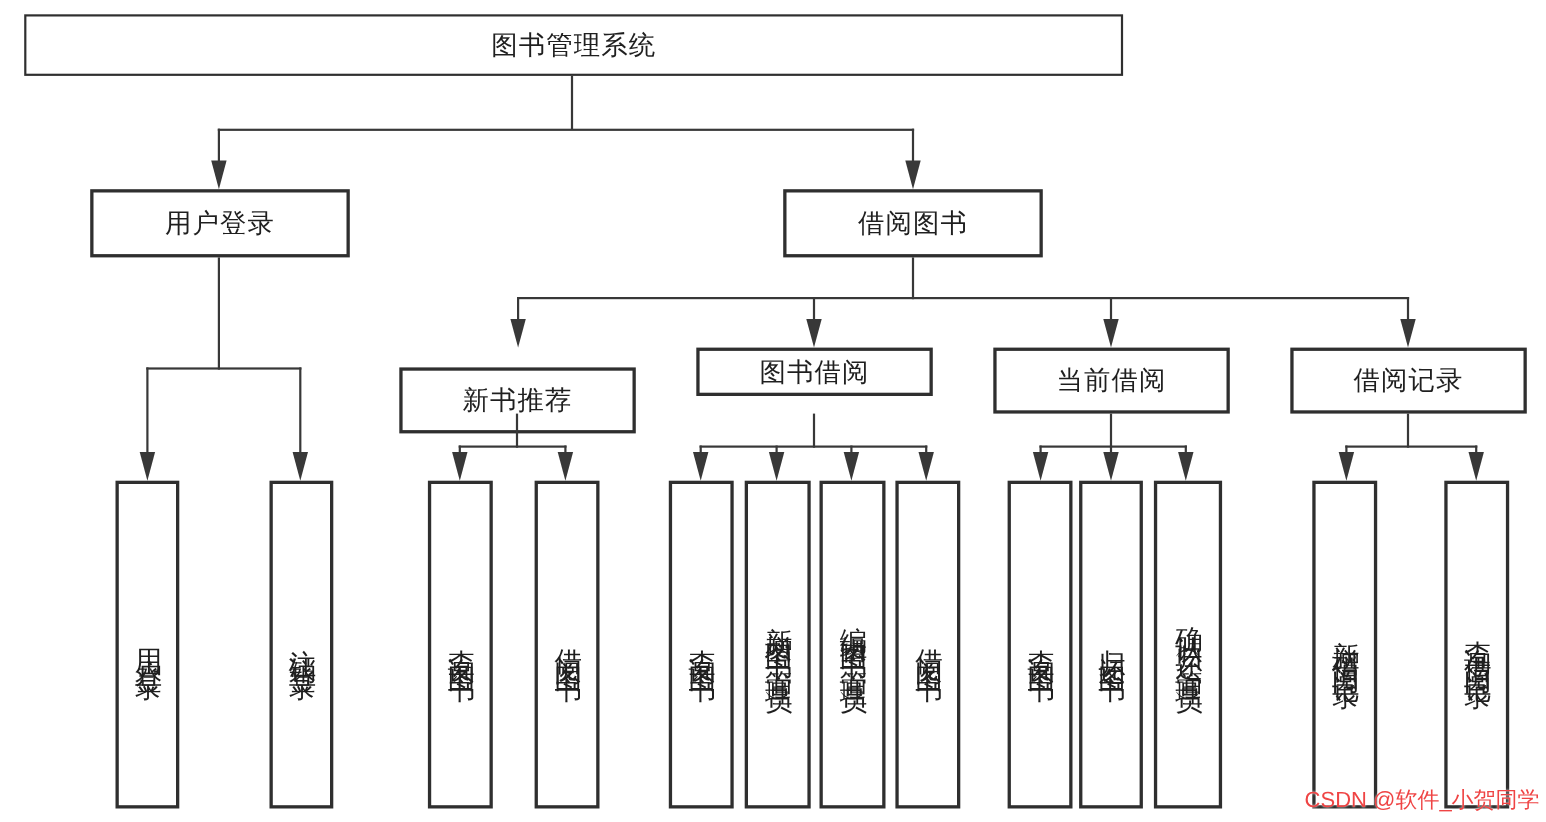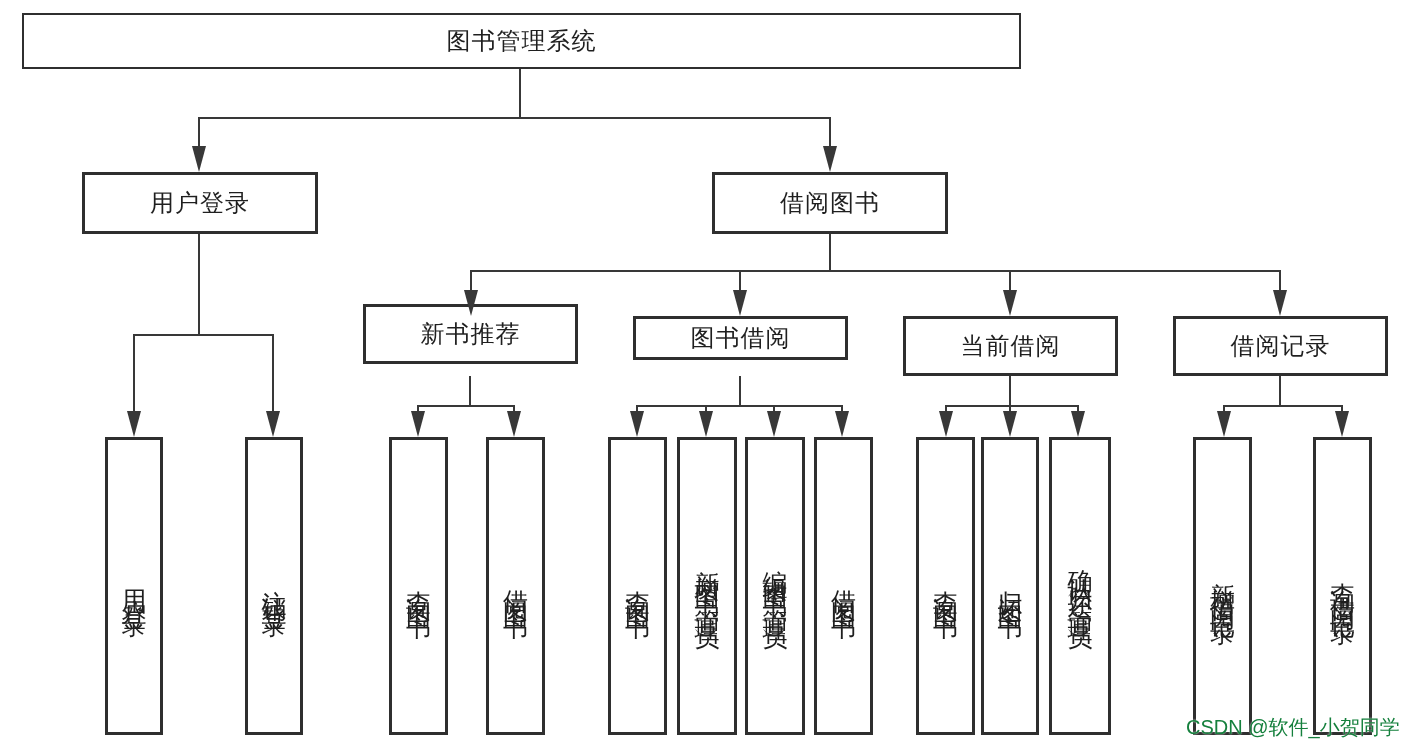--- a/index.html
+++ b/index.html
@@ -45,21 +45,21 @@
     position:absolute;
     width:0;height:0;
     border-left:7px solid transparent;
     border-right:7px solid transparent;
     border-top:26px solid #383838;
   }
   .watermark{
     position:absolute;
     left:1186px;top:714px;
     font-size:20px;
-    color:#15803d;
+    color:#ef4444;
     text-shadow:0 0 2px #ffffff;
     white-space:nowrap;
     z-index:10;
   }
 </style>
 </head>
 <body>
 
 <div id="canvas">
 
@@ -68,21 +68,21 @@
   </div>
 
   <div class="box" style="left:82px;top:172px;width:236px;height:62px;">
     <span class="hlabel">用户登录</span>
   </div>
 
   <div class="box" style="left:712px;top:172px;width:236px;height:62px;">
     <span class="hlabel">借阅图书</span>
   </div>
 
-  <div class="box" style="left:363px;top:304px;width:215px;height:60px;">
+  <div class="box" style="left:363px;top:334px;width:215px;height:60px;">
     <span class="hlabel">新书推荐</span>
   </div>
 
   <div class="box" style="left:633px;top:316px;width:215px;height:44px;">
     <span class="hlabel">图书借阅</span>
   </div>
 
   <div class="box" style="left:903px;top:316px;width:215px;height:60px;">
     <span class="hlabel">当前借阅</span>
   </div>

